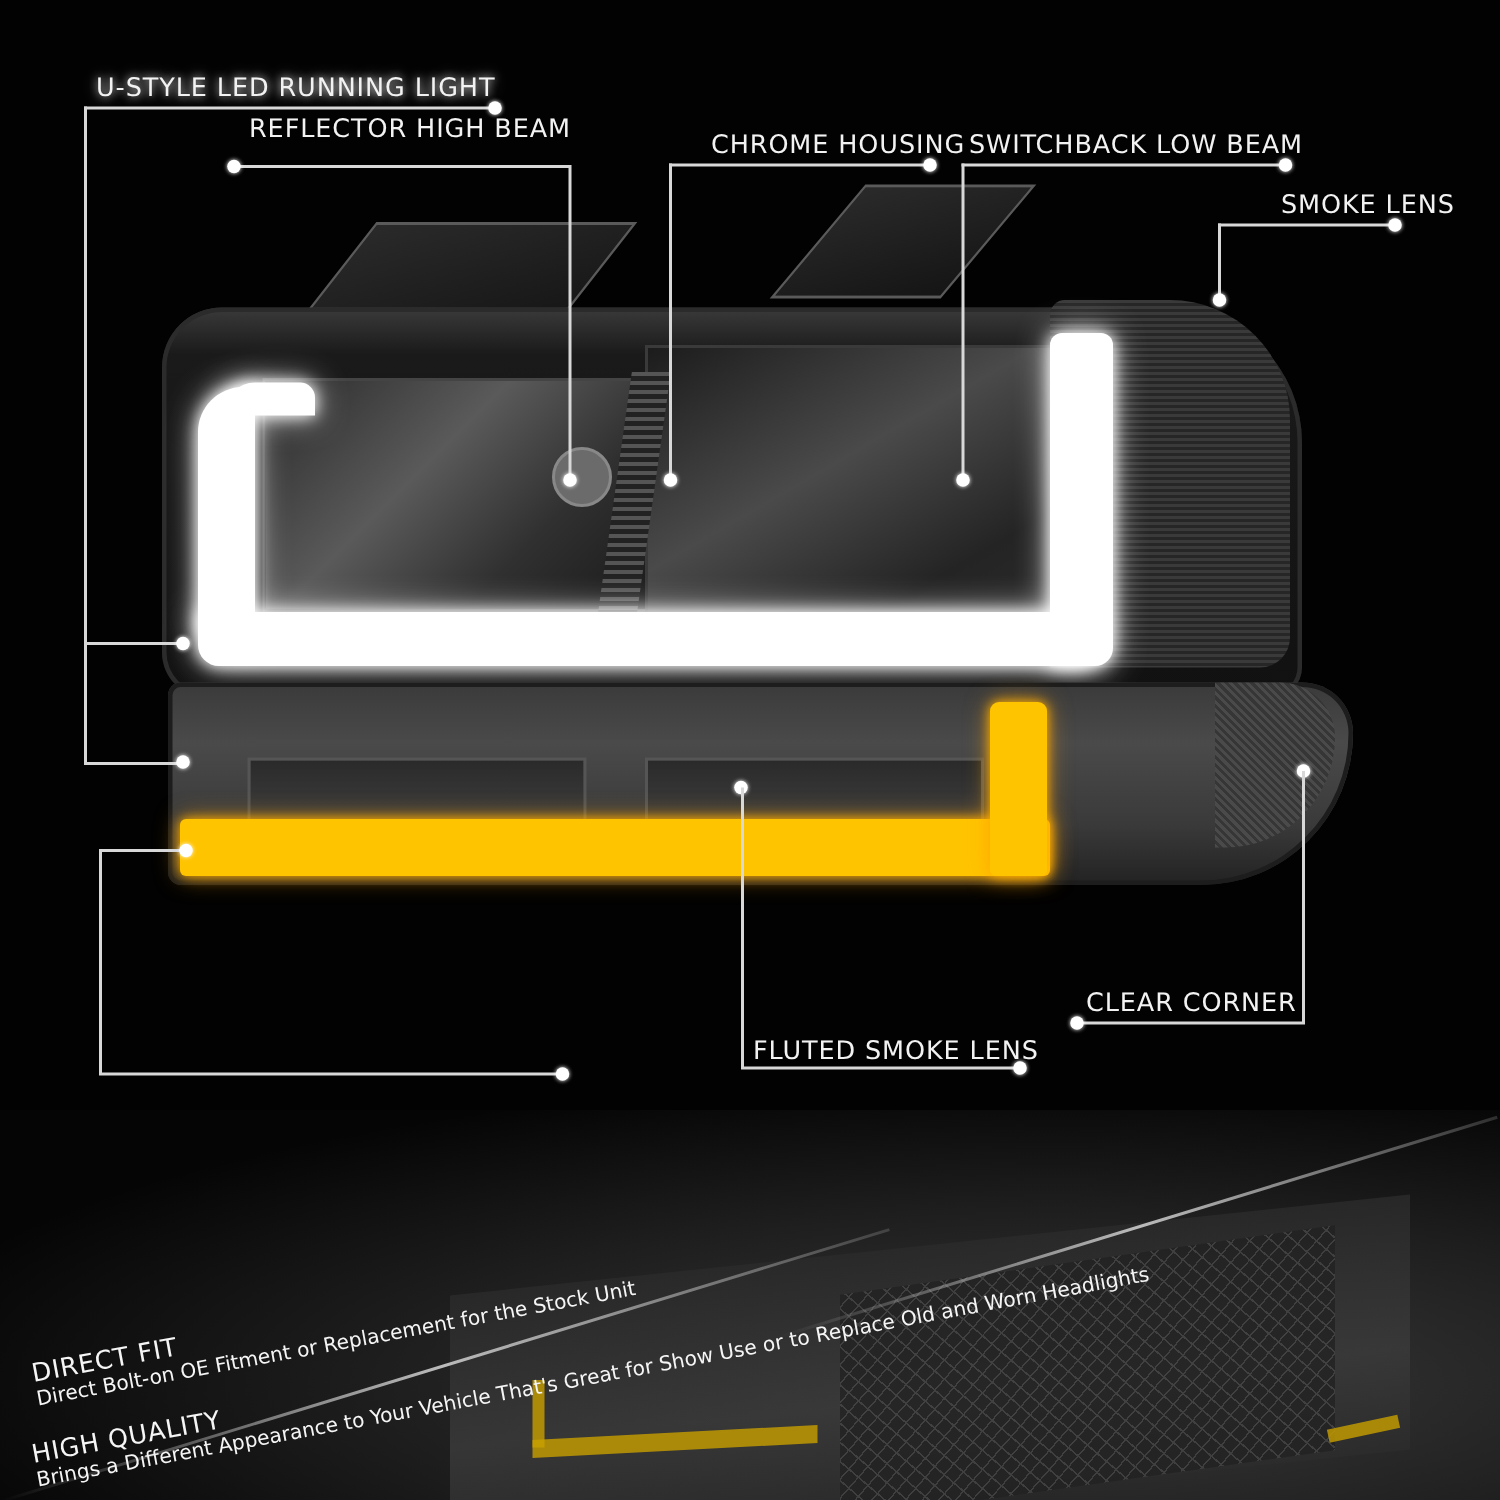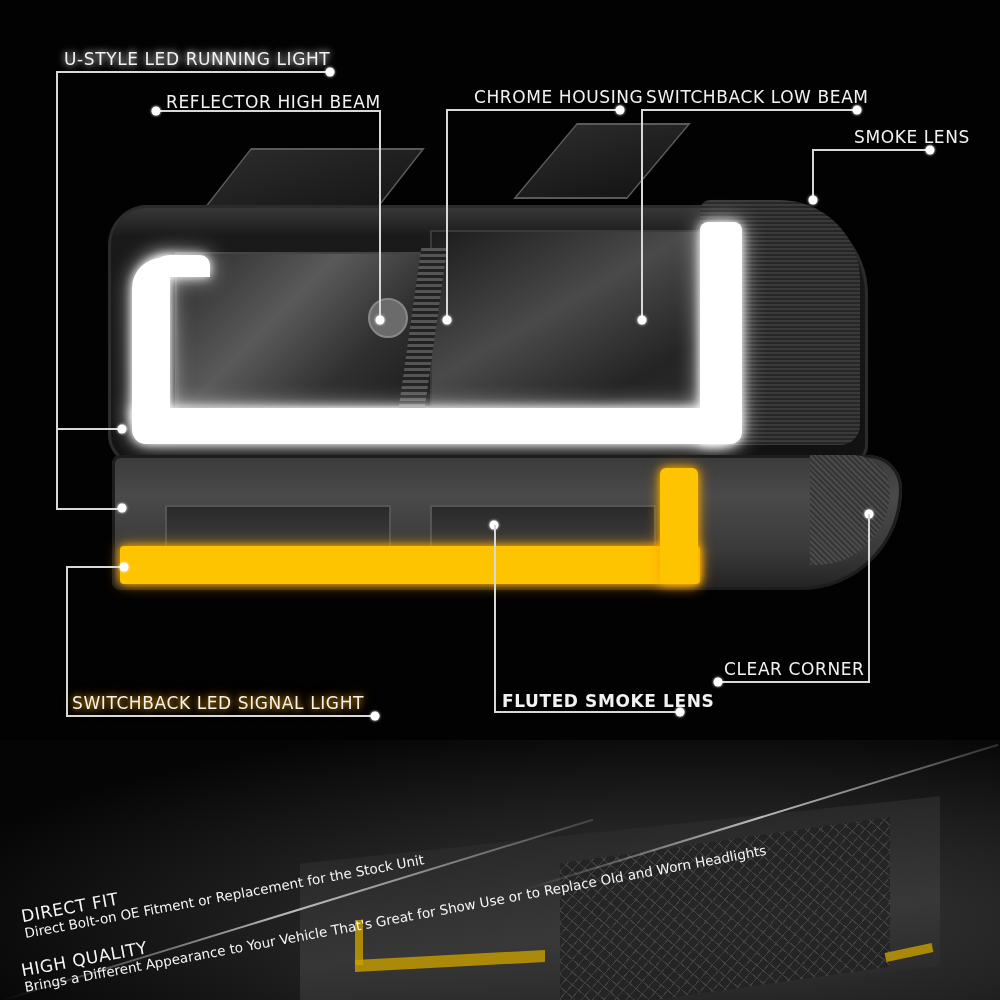--- a/index.html
+++ b/index.html
@@ -68,21 +68,21 @@
 
   <div class="label glow" style="left:64px;top:51px;">U-STYLE LED RUNNING LIGHT</div>
   <div class="line" style="left:56px;top:71px;width:272px;height:2px;"></div>
   <div class="dot" style="left:330px;top:72px;"></div>
   <div class="line" style="left:56px;top:71px;width:2px;height:438px;"></div>
   <div class="line" style="left:56px;top:428px;width:66px;height:2px;"></div>
   <div class="dot" style="left:122px;top:429px;"></div>
   <div class="line" style="left:56px;top:508px;width:66px;height:2px;"></div>
   <div class="dot" style="left:122px;top:508px;"></div>
 
-  <div class="label" style="left:166px;top:94px;">REFLECTOR HIGH BEAM</div>
+  <div class="label" style="left:166px;top:78px;">REFLECTOR HIGH BEAM</div>
   <div class="line" style="left:156px;top:110px;width:224px;height:2px;"></div>
   <div class="dot" style="left:156px;top:111px;"></div>
   <div class="line" style="left:379px;top:110px;width:2px;height:210px;"></div>
   <div class="dot" style="left:380px;top:320px;"></div>
 
   <div class="label" style="left:474px;top:89px;">CHROME HOUSING</div>
   <div class="line" style="left:446px;top:109px;width:174px;height:2px;"></div>
   <div class="dot" style="left:620px;top:110px;"></div>
   <div class="line" style="left:446px;top:109px;width:2px;height:212px;"></div>
   <div class="dot" style="left:447px;top:320px;"></div>
@@ -95,27 +95,26 @@
 
   <div class="label" style="left:854px;top:129px;">SMOKE LENS</div>
   <div class="line" style="left:812px;top:149px;width:118px;height:2px;"></div>
   <div class="dot" style="left:930px;top:150px;"></div>
   <div class="line" style="left:812px;top:149px;width:2px;height:50px;"></div>
   <div class="dot" style="left:813px;top:200px;"></div>
 
   <div class="line" style="left:66px;top:566px;width:2px;height:150px;"></div>
   <div class="line" style="left:66px;top:566px;width:58px;height:2px;"></div>
   <div class="dot" style="left:124px;top:567px;"></div>
-  <div class="label amber" style="left:72px;top:695px;">SWITCHBACK LED SIGNAL LIGHT</div>
   <div class="line" style="left:66px;top:715px;width:308px;height:2px;"></div>
   <div class="dot" style="left:375px;top:716px;"></div>
 
   <div class="dot" style="left:494px;top:525px;"></div>
   <div class="line" style="left:494px;top:525px;width:2px;height:187px;"></div>
-  <div class="label" style="left:502px;top:693px;font-weight:bold;">FLUTED SMOKE LENS</div>
+  <div class="label" style="left:502px;top:693px;">FLUTED SMOKE LENS</div>
   <div class="line" style="left:494px;top:711px;width:186px;height:2px;"></div>
   <div class="dot" style="left:680px;top:712px;"></div>
 
   <div class="dot" style="left:869px;top:514px;"></div>
   <div class="line" style="left:868px;top:514px;width:2px;height:168px;"></div>
   <div class="label" style="left:724px;top:661px;">CLEAR CORNER</div>
   <div class="line" style="left:718px;top:681px;width:152px;height:2px;"></div>
   <div class="dot" style="left:718px;top:682px;"></div>
 
   <div class="feat" style="left:26px;top:908px;transform:rotate(-10.5deg);">

